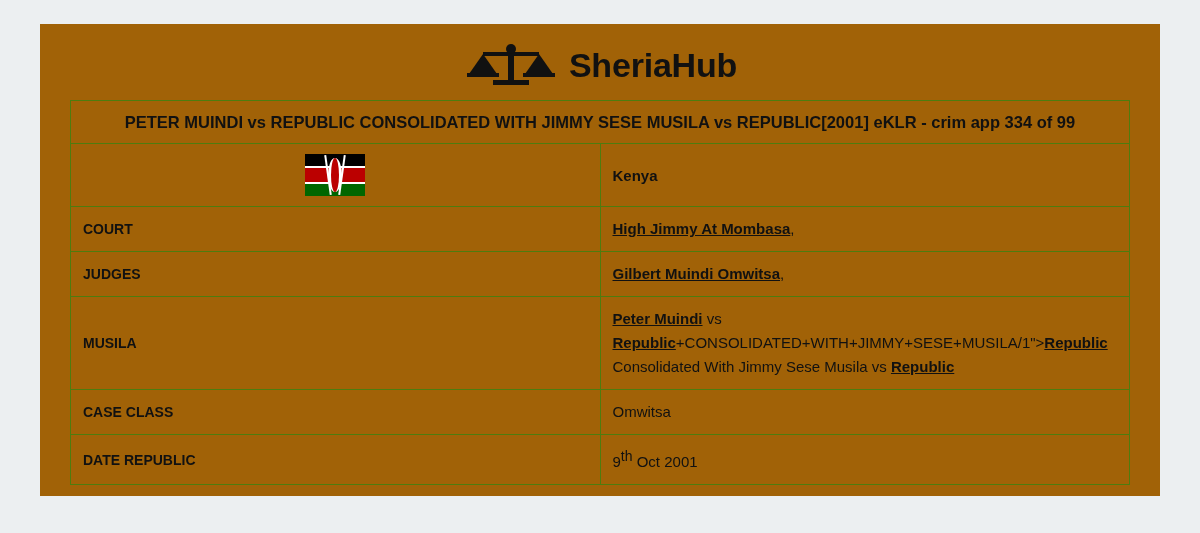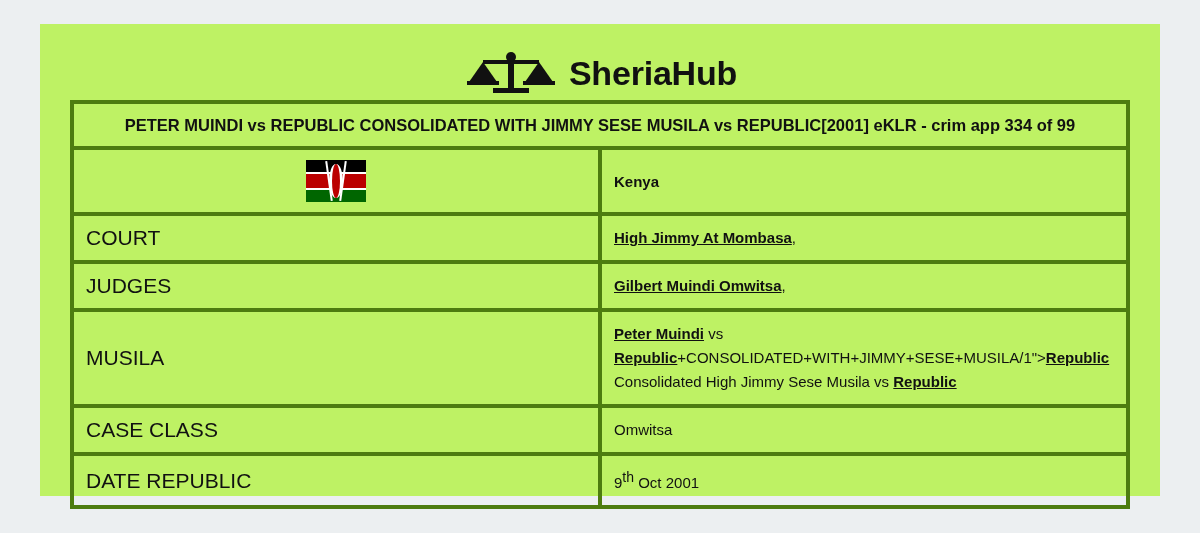--- a/index.html
+++ b/index.html
@@ -14,23 +14,23 @@
     font-size: 15px;
     color: #111;
     overflow: hidden;
   }
   .page {
     position: absolute;
     left: 40px;
     top: 24px;
     width: 1120px;
     height: 472px;
-    background: #bef264;
+    background: #a16207;
     box-sizing: border-box;
-    padding: 12px;
+    padding: 4px;
   }
   .brand {
     display: flex;
     align-items: center;
     justify-content: center;
     gap: 10px;
     height: 74px;
   }
   .brand-logo {
     display: block;
@@ -44,35 +44,35 @@
   }
   .doc-table {
     position: absolute;
     left: 30px;
     top: 76px;
     width: 1060px;
     border-collapse: collapse;
     table-layout: fixed;
   }
   .doc-table td {
-    border: 4px solid #4d7c0f;
+    border: 1px solid #4d7c0f;
     padding: 10px 12px;
     vertical-align: middle;
   }
   .title-cell {
     text-align: center;
     font-weight: bold;
     font-size: 16.5px;
     line-height: 1.35;
     padding: 14px 40px;
   }
   .label-cell {
     width: 318px;
-    font-weight: normal;
-    font-size: 21px;
+    font-weight: bold;
+    font-size: 14px;
     padding-left: 12px;
   }
   .flag-cell {
     text-align: center;
     padding: 12px;
   }
   .country-cell {
     font-weight: bold;
     margin-left: 48px;
   }
@@ -169,21 +169,21 @@
       <tr>
         <td class="label-cell">JUDGES</td>
         <td class="value-cell">
           <a class="link" href="#">Gilbert Muindi Omwitsa</a><span>,</span>
         </td>
       </tr>
       <tr>
         <td class="label-cell">MUSILA</td>
         <td class="value-cell">
           <a class="link" href="#">Peter Muindi</a><span> vs </span><a class="link" href="#">Republic</a><span>+CONSOLIDATED+WITH+JIMMY+SESE+MUSILA/1"&gt;</span><a class="link" href="#">Republic</a>
-          <span class="parties-line2"><span>Consolidated High Jimmy Sese Musila vs </span><a class="link" href="#">Republic</a></span>
+          <span class="parties-line2"><span>Consolidated With Jimmy Sese Musila vs </span><a class="link" href="#">Republic</a></span>
         </td>
       </tr>
       <tr>
         <td class="label-cell">CASE CLASS</td>
         <td class="value-cell">Omwitsa</td>
       </tr>
       <tr>
         <td class="label-cell">DATE REPUBLIC</td>
         <td class="value-cell"><span>9</span><sup>th</sup><span> Oct 2001</span></td>
       </tr>

